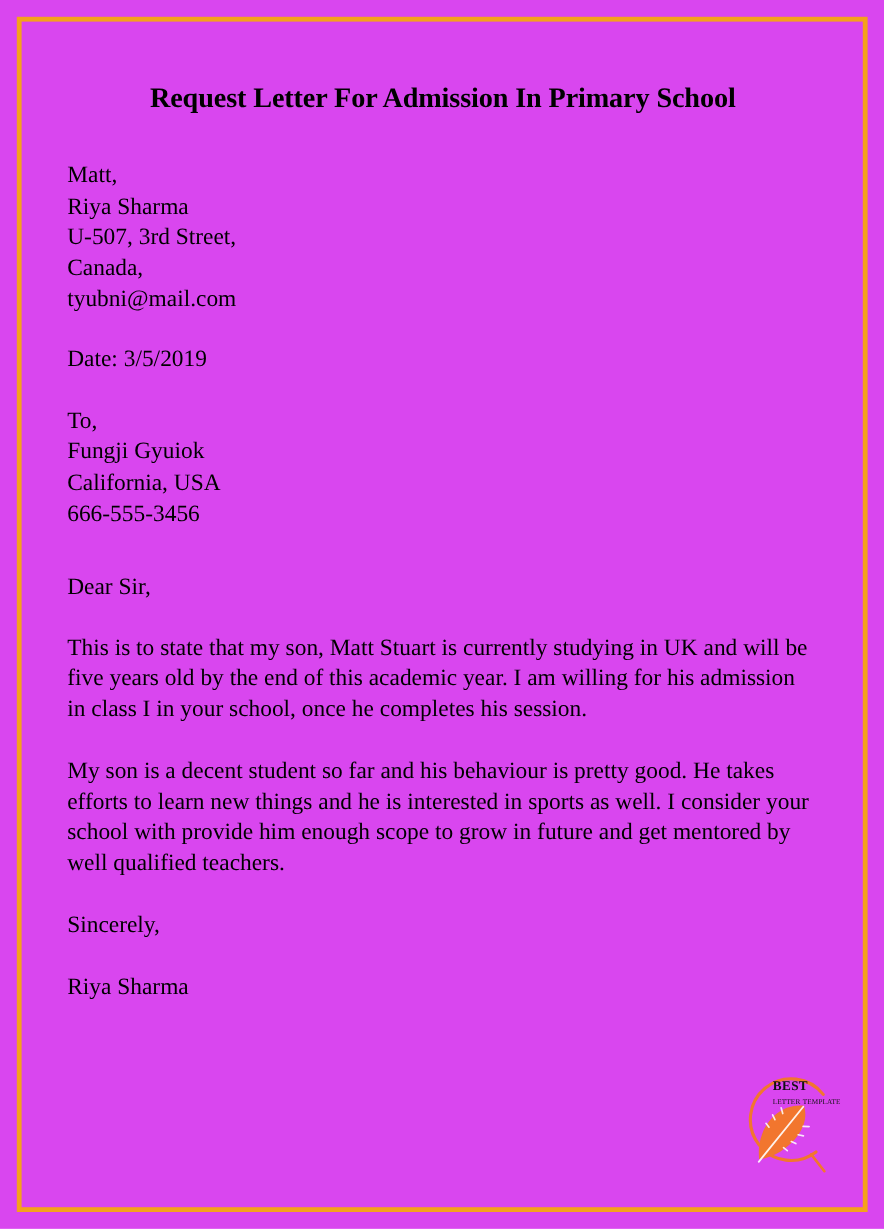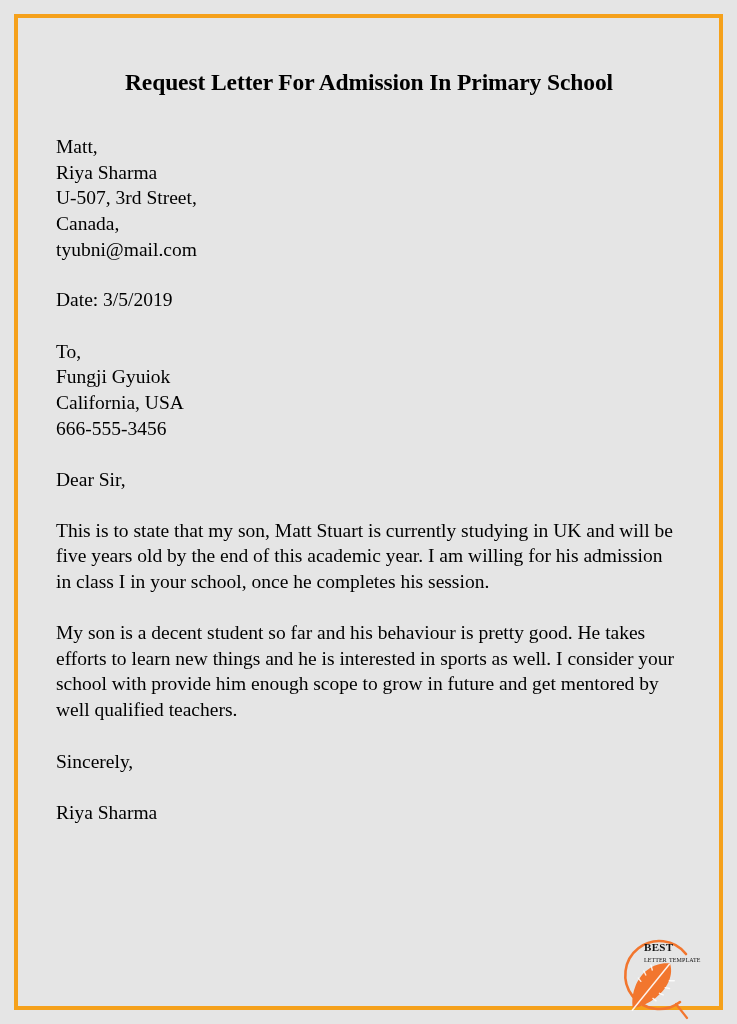--- a/index.html
+++ b/index.html
@@ -14,21 +14,21 @@
     background: #ffffff;
     font-family: "Liberation Serif", "DejaVu Serif", serif;
     color: #000000;
     overflow: hidden;
   }
 
   .page {
     position: relative;
     width: 737px;
     height: 1024px;
-    background: #e5e5e5;
+    background: #d946ef;
     padding-left: 40px;
   }
 
   
   .page-border {
     position: absolute;
     left: 14px;
     top: 14px;
     width: 709px;
     height: 996px;
@@ -72,42 +72,42 @@
 
   .date-line {
     margin-top: 25px;
   }
 
   .to-block {
     margin-top: 26px;
   }
 
   .salutation {
-    margin-top: 26px;
+    margin-top: 36px;
   }
 
   .para {
     margin: 0;
     font-size: 19.5px;
     line-height: 25.7px;
     text-align: left;
   }
 
   .para-1 { margin-top: 25px; }
   .para-2 { margin-top: 25px; }
   .para-3 { margin-top: 25px; }
 
   .closing { margin-top: 26px; }
   .signature { margin-top: 26px; }
 
   
   .logo {
     position: absolute;
     left: 608px;
-    top: 928px;
+    top: 886px;
     width: 92px;
     height: 92px;
   }
   .logo svg { display: block; }
   .logo-text {
     position: absolute;
     left: 36px;
     top: 10px;
     width: 80px;
     text-align: left;

